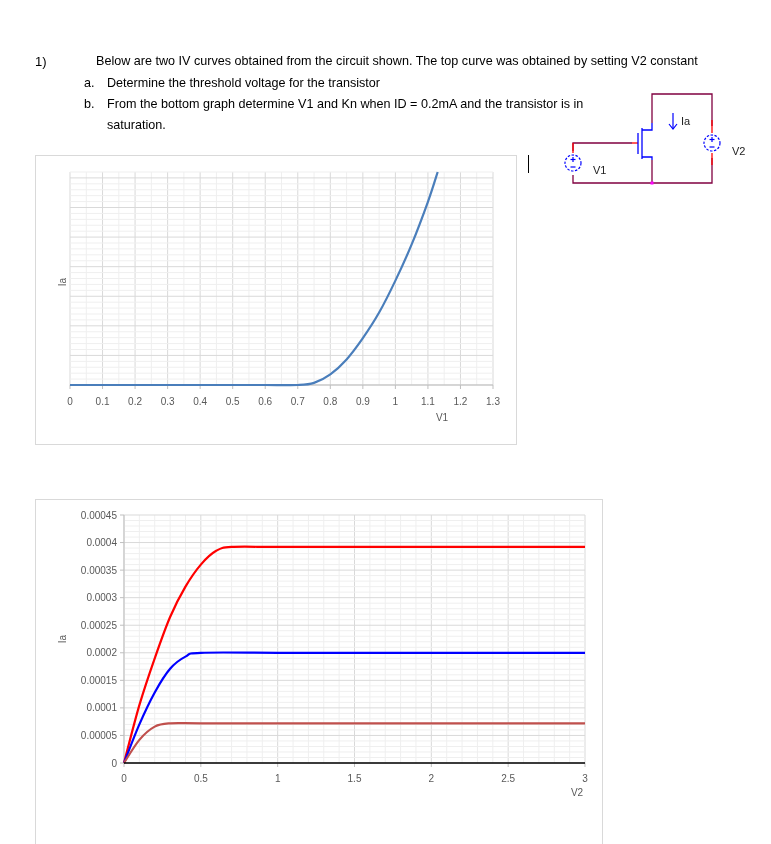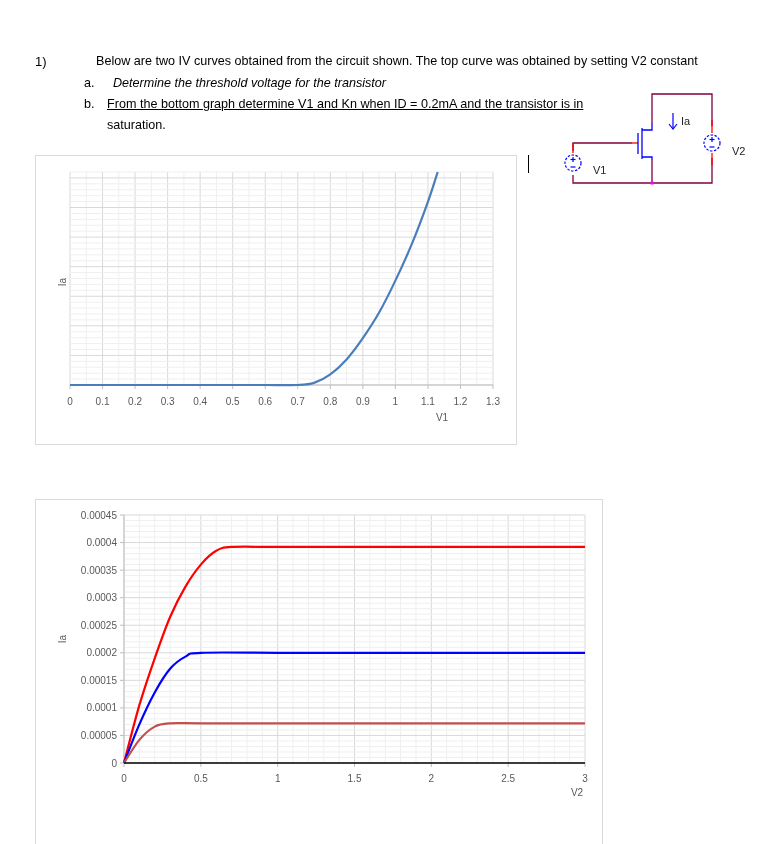--- a/index.html
+++ b/index.html
@@ -3,23 +3,23 @@
 <meta charset="utf-8">
 <style>
   html, body { margin: 0; padding: 0; background: #ffffff; }
   body { width: 771px; height: 844px; position: relative; overflow: hidden;
          font-family: "Liberation Sans", "DejaVu Sans", sans-serif; color: #000; }
   .abs { position: absolute; }
   .q-num { left: 35px; top: 54px; font-size: 13px; }
   .q-text { left: 84px; top: 54px; font-size: 12.6px; white-space: nowrap; margin-left: 12px; }
   .sub { font-size: 12.6px; white-space: nowrap; }
   .sub-a-letter { left: 84px; top: 76px; }
-  .sub-a-text { left: 113px; top: 76px; font-style: italic; }
+  .sub-a-text { left: 107px; top: 76px; }
   .sub-b-letter { left: 84px; top: 97px; }
-  .sub-b-text { left: 107px; top: 97px; text-decoration: underline; }
+  .sub-b-text { left: 107px; top: 97px; }
   .sub-b-text2 { left: 107px; top: 118px; text-align: center; }
   .chart-frame { border: 1px solid #d9d9d9; background: #fff; }
   svg text { font-family: "Liberation Sans", "DejaVu Sans", sans-serif; }
   .cursor-bar { left: 528px; top: 155px; width: 1px; height: 18px; background: #000; }
 </style>
 </head>
 <body>
 
 <div class="abs q-num">1)</div>
 <div class="abs q-text">Below are two IV curves obtained from the circuit shown.  The top curve was obtained by setting V2 constant</div>

